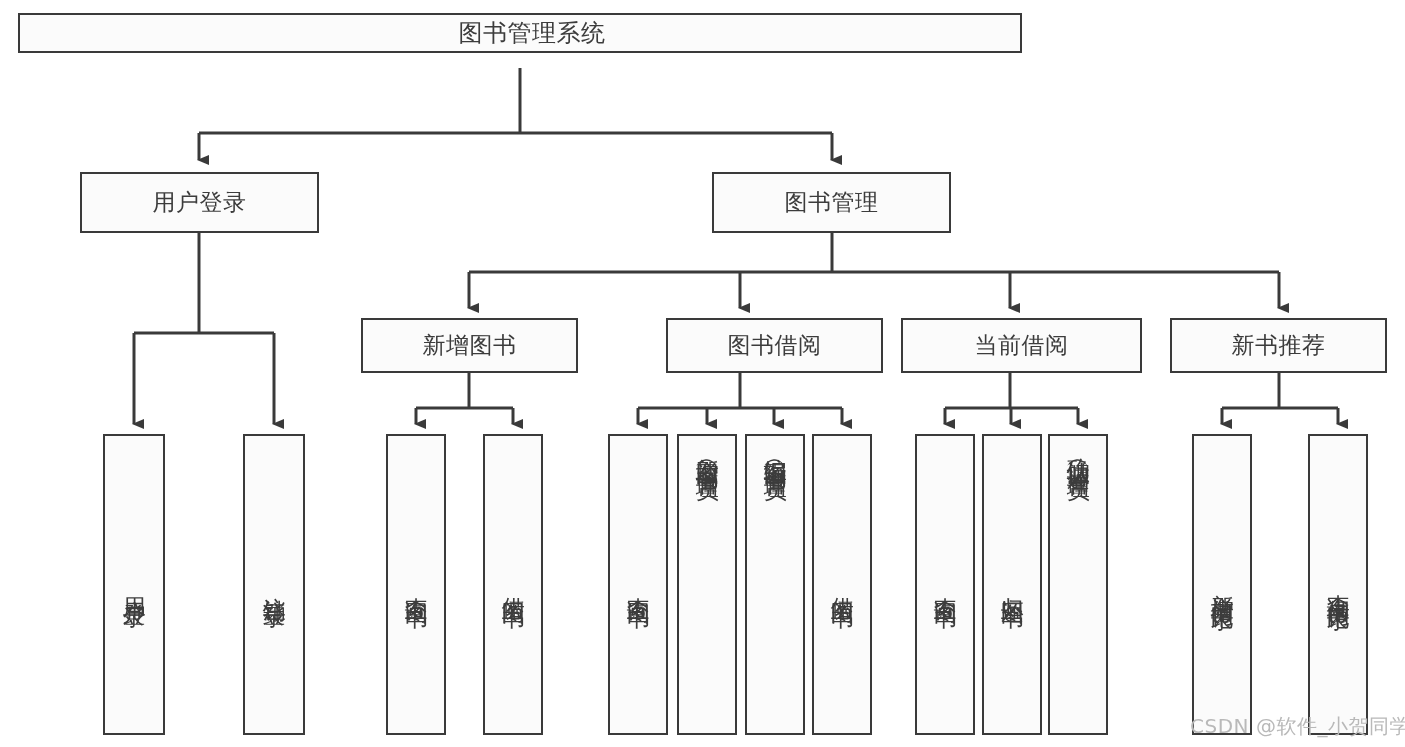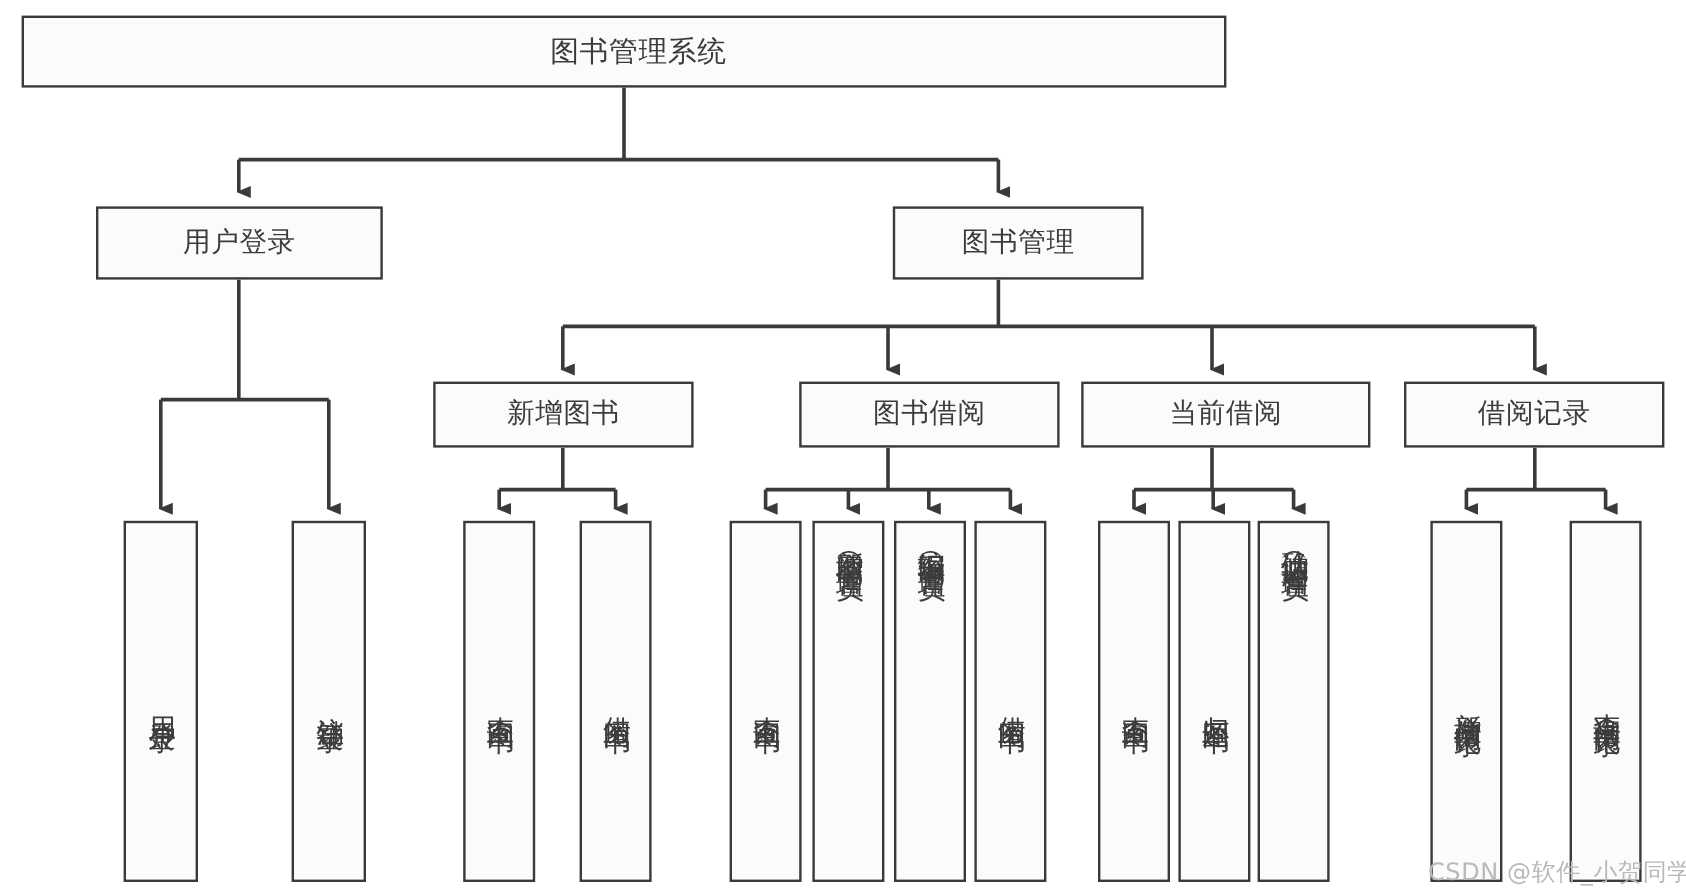--- a/index.html
+++ b/index.html
@@ -124,42 +124,42 @@
       <path d="M 1011 408 L 1011 424" marker-end="url(#arrow)"></path>
       <path d="M 1078 408 L 1078 424" marker-end="url(#arrow)"></path>
 
       <path d="M 1279 373 L 1279 408"></path>
       <path d="M 1222 408 L 1338 408"></path>
       <path d="M 1222 408 L 1222 424" marker-end="url(#arrow)"></path>
       <path d="M 1338 408 L 1338 424" marker-end="url(#arrow)"></path>
     </g>
   </svg>
 
-  <div class="node root horiz" style="left:18px; top:13px; width:1004px; height:60px;padding-left:24px;">
+  <div class="node root horiz" style="left:18px; top:13px; width:1004px; height:40px;padding-left:24px;">
     <span class="label">图书管理系统</span>
   </div>
 
   <div class="node horiz" style="left:80px; top:172px; width:239px; height:61px;">
     <span class="label">用户登录</span>
   </div>
-  <div class="node horiz" style="left:712px; top:172px; width:209px; height:61px;margin-left:32px;">
+  <div class="node horiz" style="left:712px; top:172px; width:239px; height:61px;">
     <span class="label">图书管理</span>
   </div>
 
   <div class="node horiz" style="left:361px; top:318px; width:217px; height:55px;">
     <span class="label">新增图书</span>
   </div>
   <div class="node horiz" style="left:632px; top:318px; width:217px; height:55px;margin-left:34px;">
     <span class="label">图书借阅</span>
   </div>
   <div class="node horiz" style="left:901px; top:318px; width:241px; height:55px;">
     <span class="label">当前借阅</span>
   </div>
   <div class="node horiz" style="left:1170px; top:318px; width:217px; height:55px;">
-    <span class="label">借阅记录</span>
+    <span class="label">新书推荐</span>
   </div>
 
   <div class="node vert pad-mid" style="left:103px; top:434px; width:62px; height:301px;">
     <span class="label">用户登录</span>
   </div>
   <div class="node vert pad-mid" style="left:243px; top:434px; width:62px; height:301px;">
     <span class="label">注销登录</span>
   </div>
 
   <div class="node vert pad-mid" style="left:386px; top:434px; width:60px; height:301px;">

